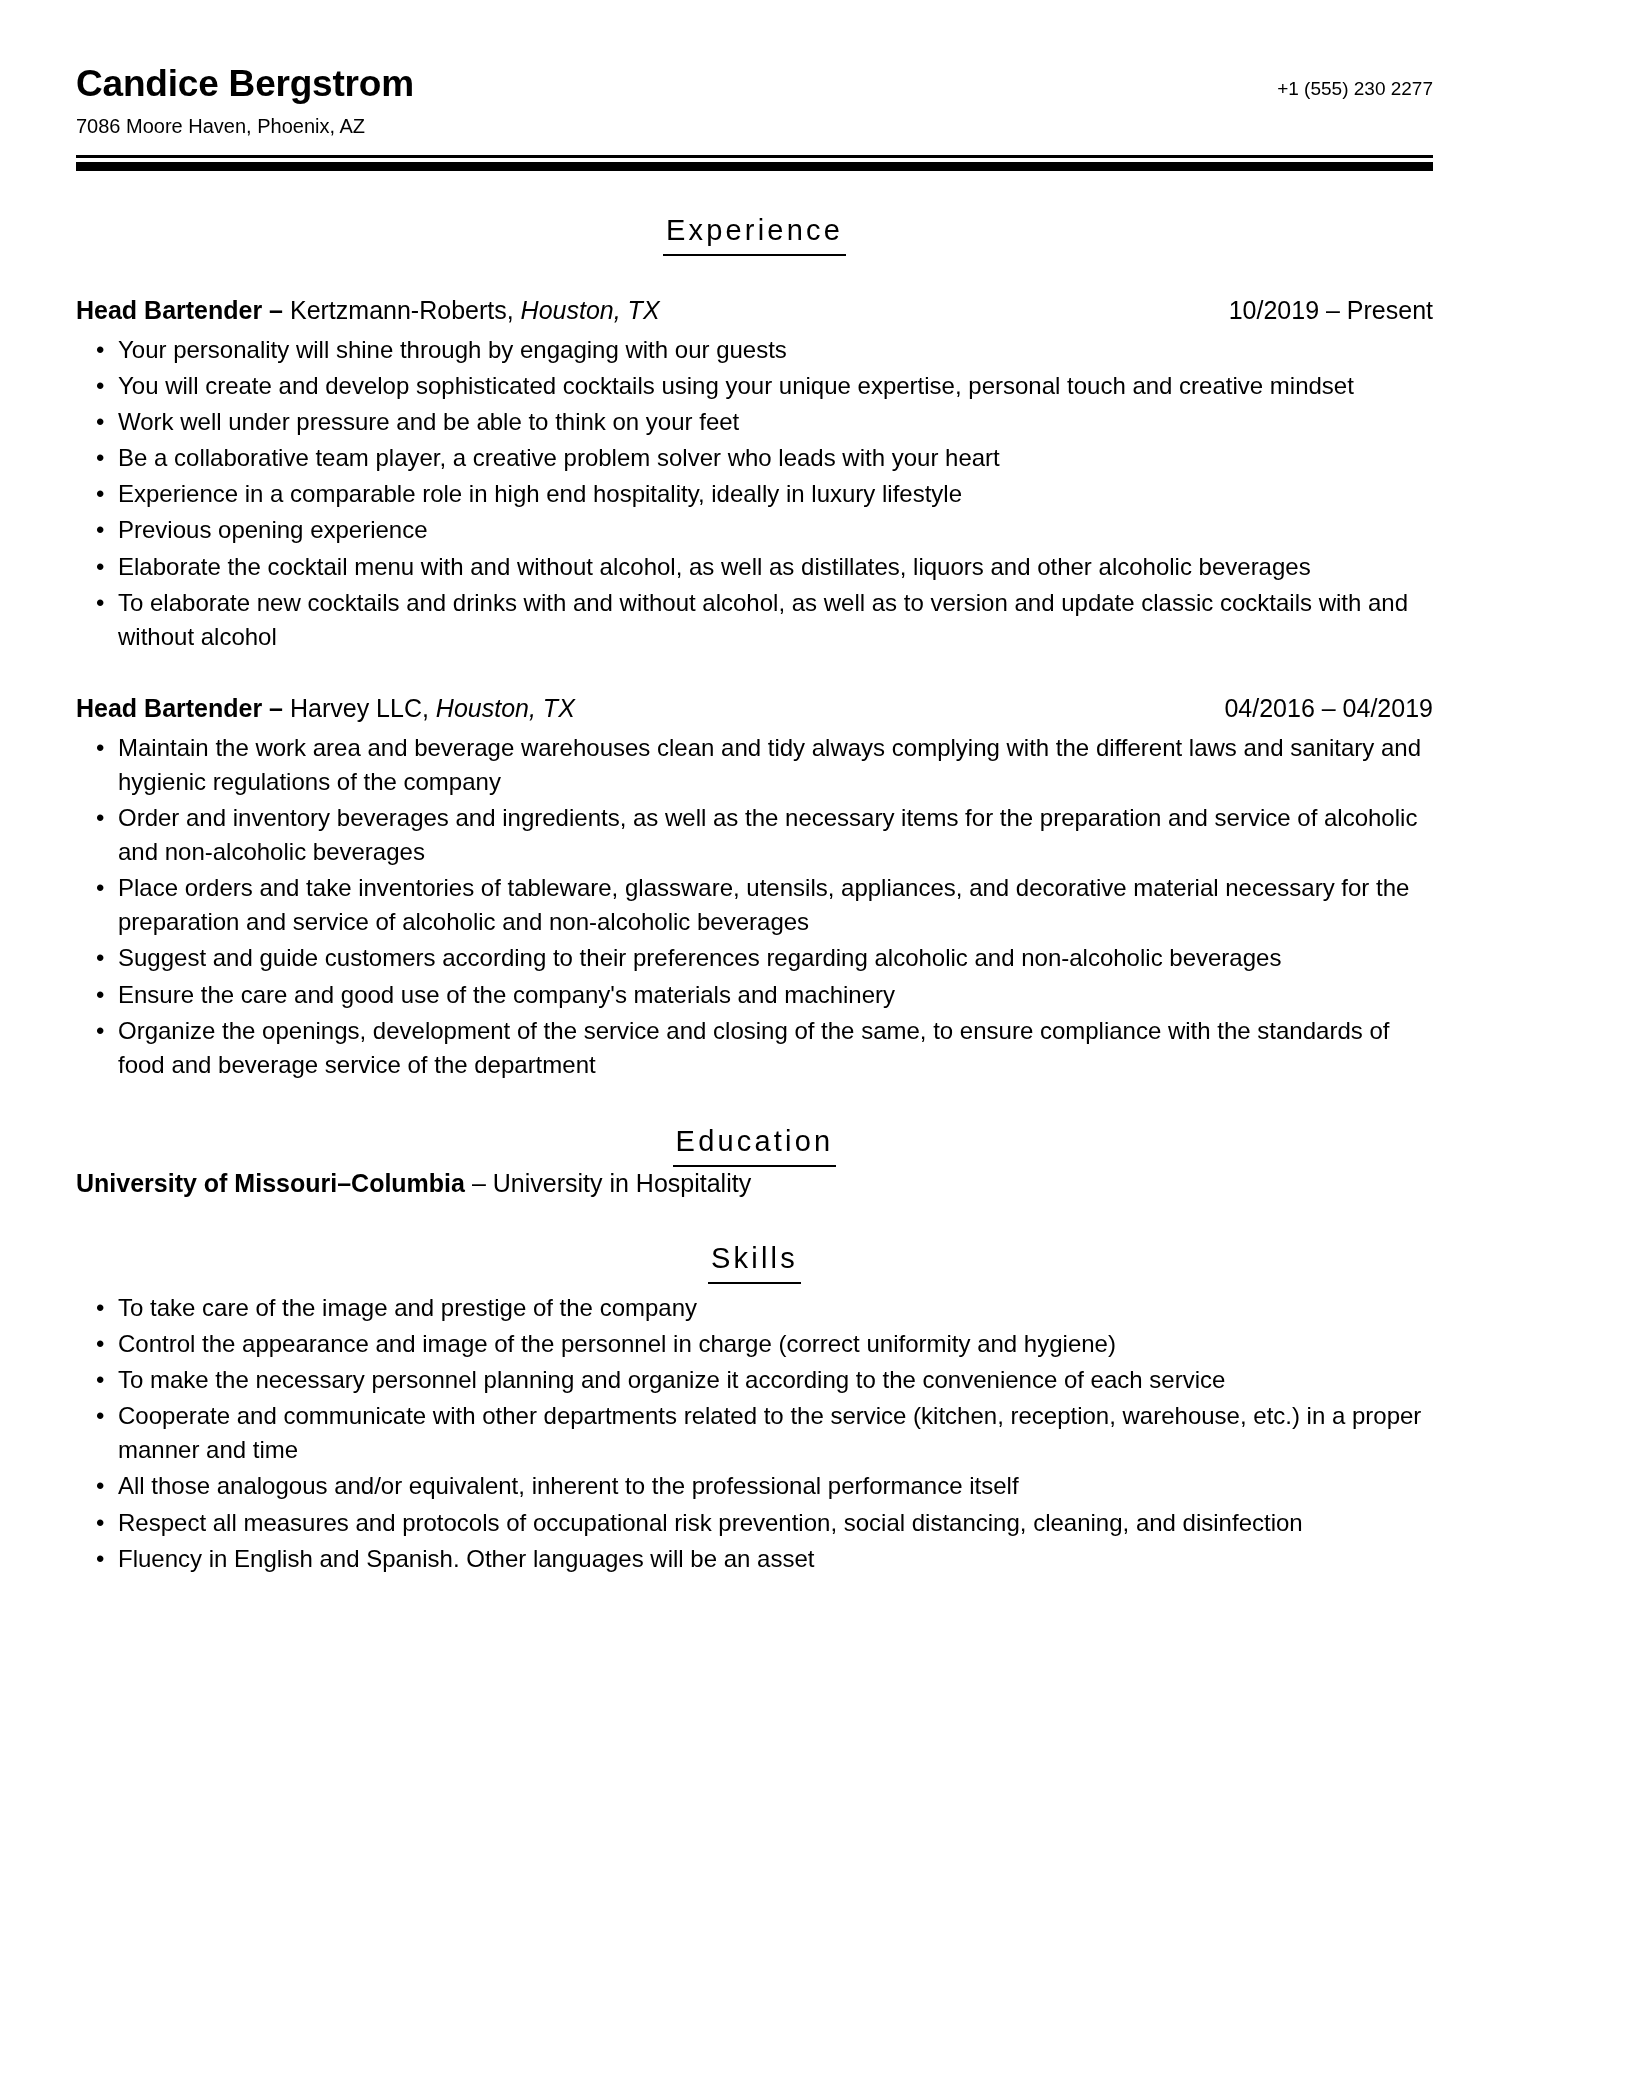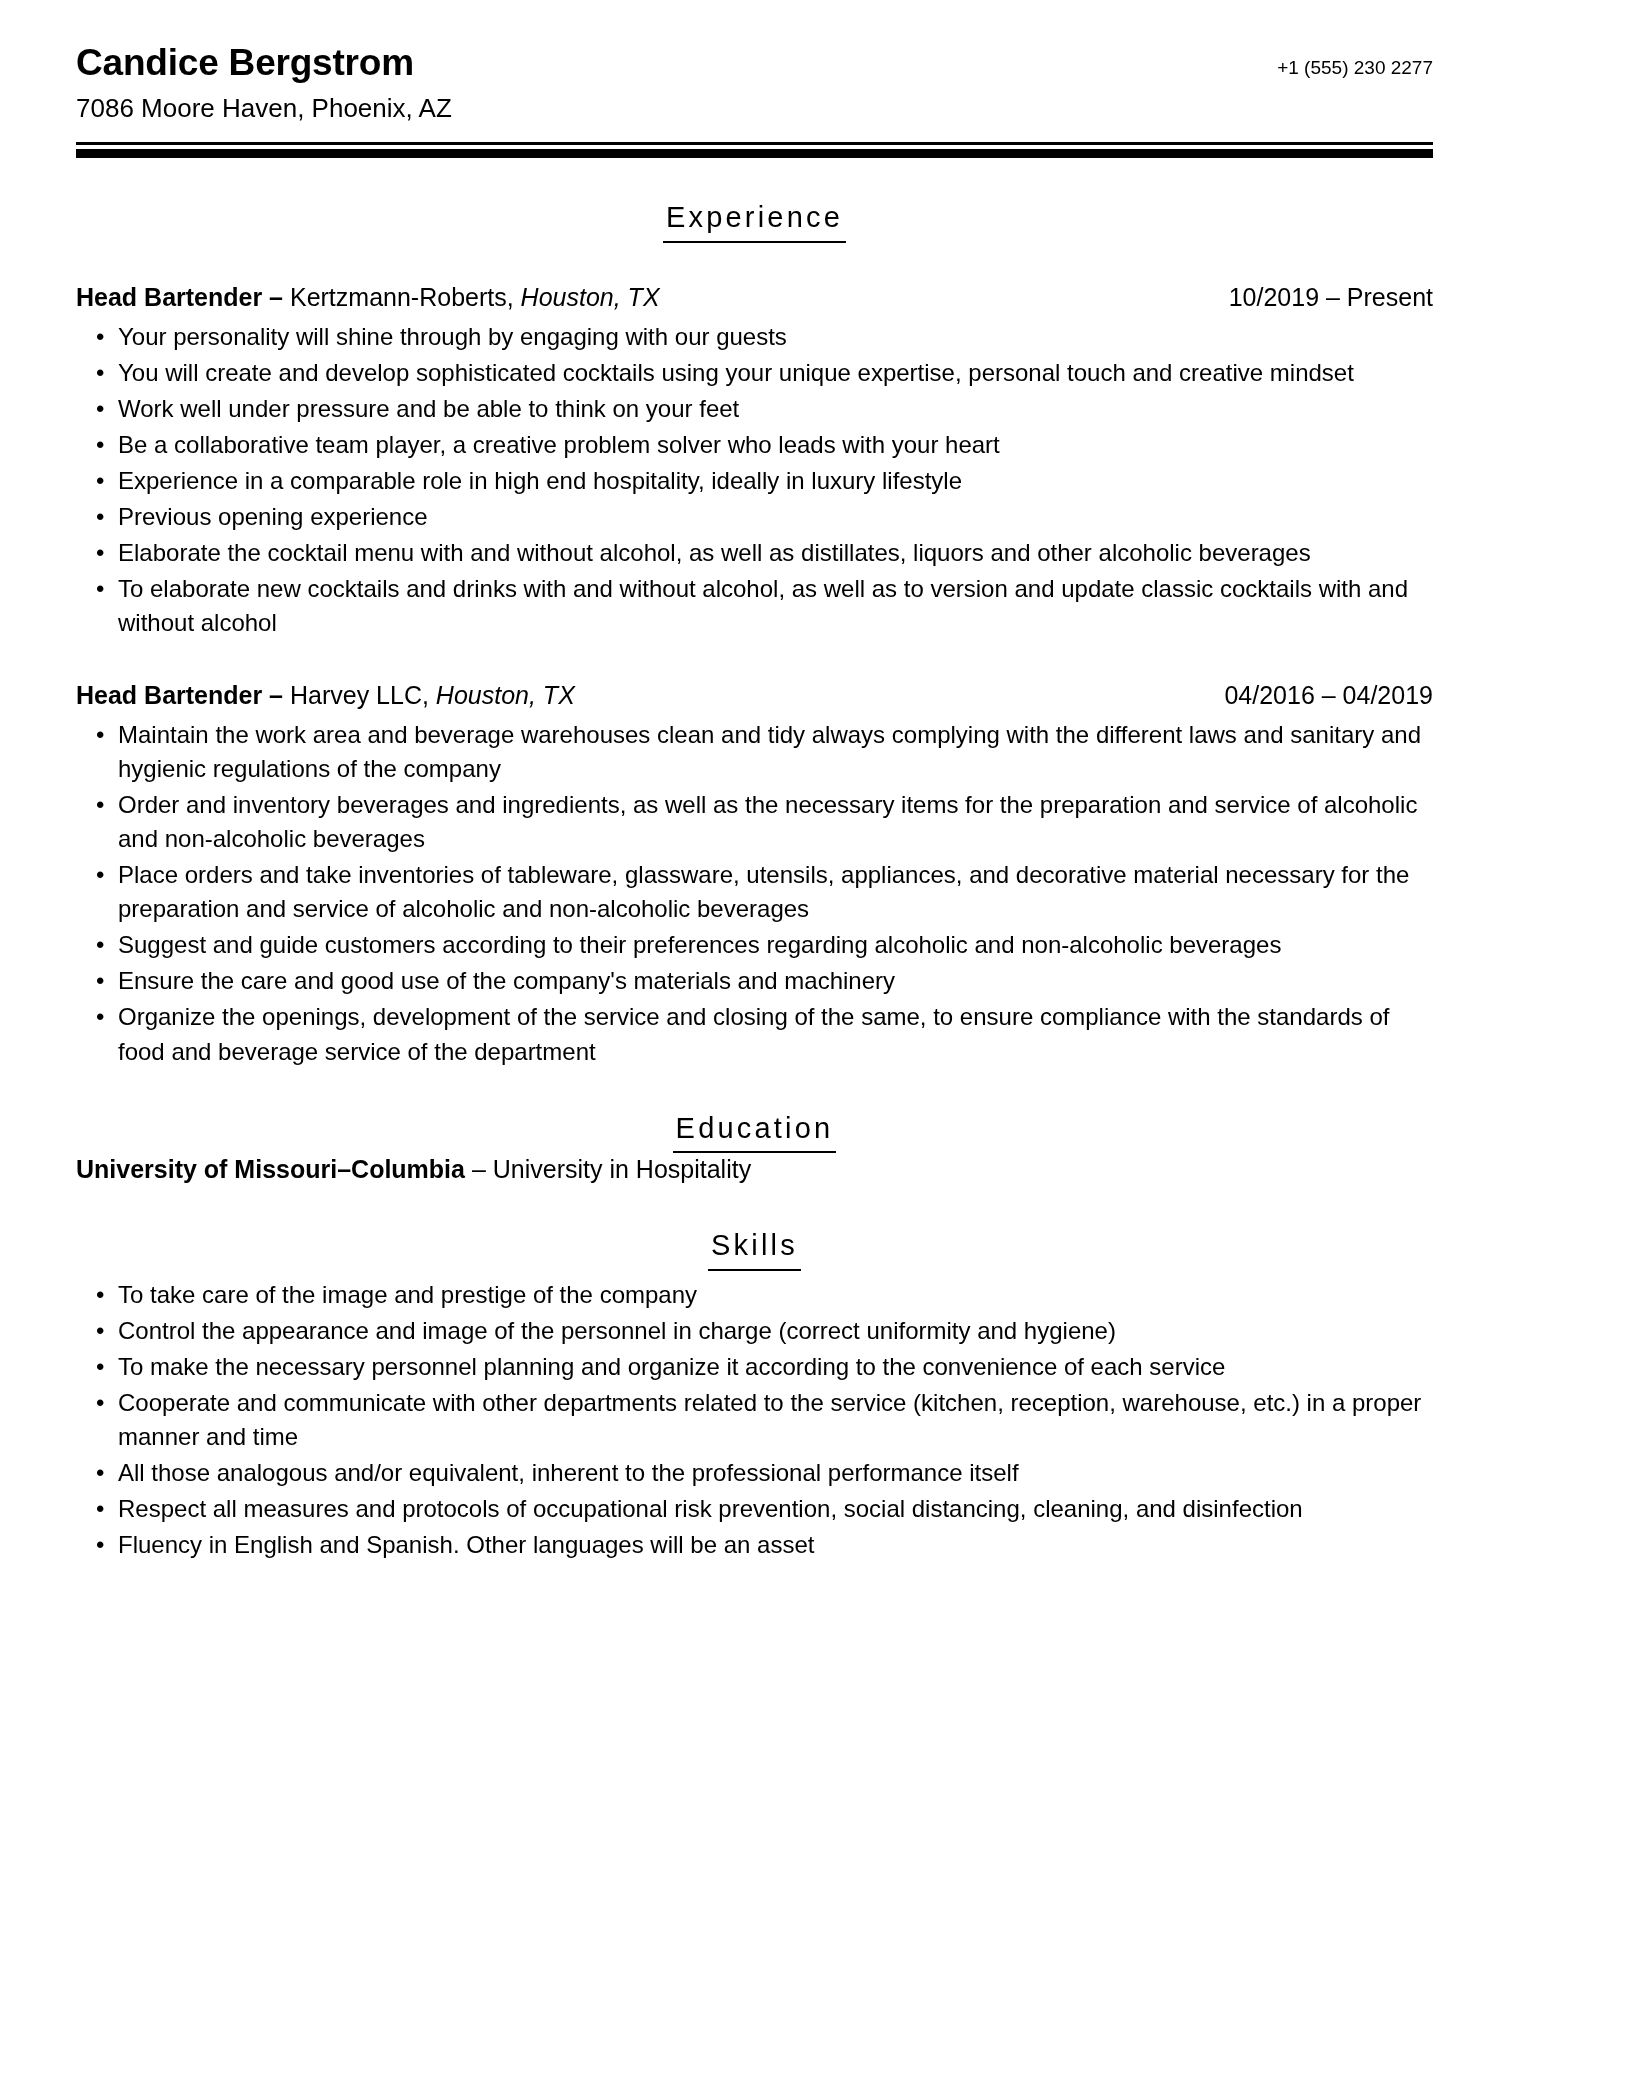--- a/index.html
+++ b/index.html
@@ -13,41 +13,41 @@
     font-family: "Liberation Sans", sans-serif;
     color: #000000;
     -webkit-font-smoothing: antialiased;
   }
 
   .page {
     position: relative;
     width: 1509px;
     height: 2098px;
     box-sizing: border-box;
-    padding: 42px 76px 0 76px;
+    padding: 63px 76px 0 76px;
   }
 
   
   .header-row {
     display: flex;
     align-items: flex-start;
     justify-content: space-between;
   }
   .header-left {
     display: block;
   }
   .candidate-name {
     font-size: 37px;
     font-weight: bold;
     line-height: 1.16;
     letter-spacing: -0.2px;
     white-space: nowrap;
   }
   .candidate-address {
-    font-size: 26px;
+    font-size: 20px;
     font-weight: normal;
     line-height: 1.3;
     margin-top: 7px;
     white-space: nowrap;
   }
   .candidate-phone {
     font-size: 19px;
     line-height: 1.3;
     margin-top: 14px;
     white-space: nowrap;

